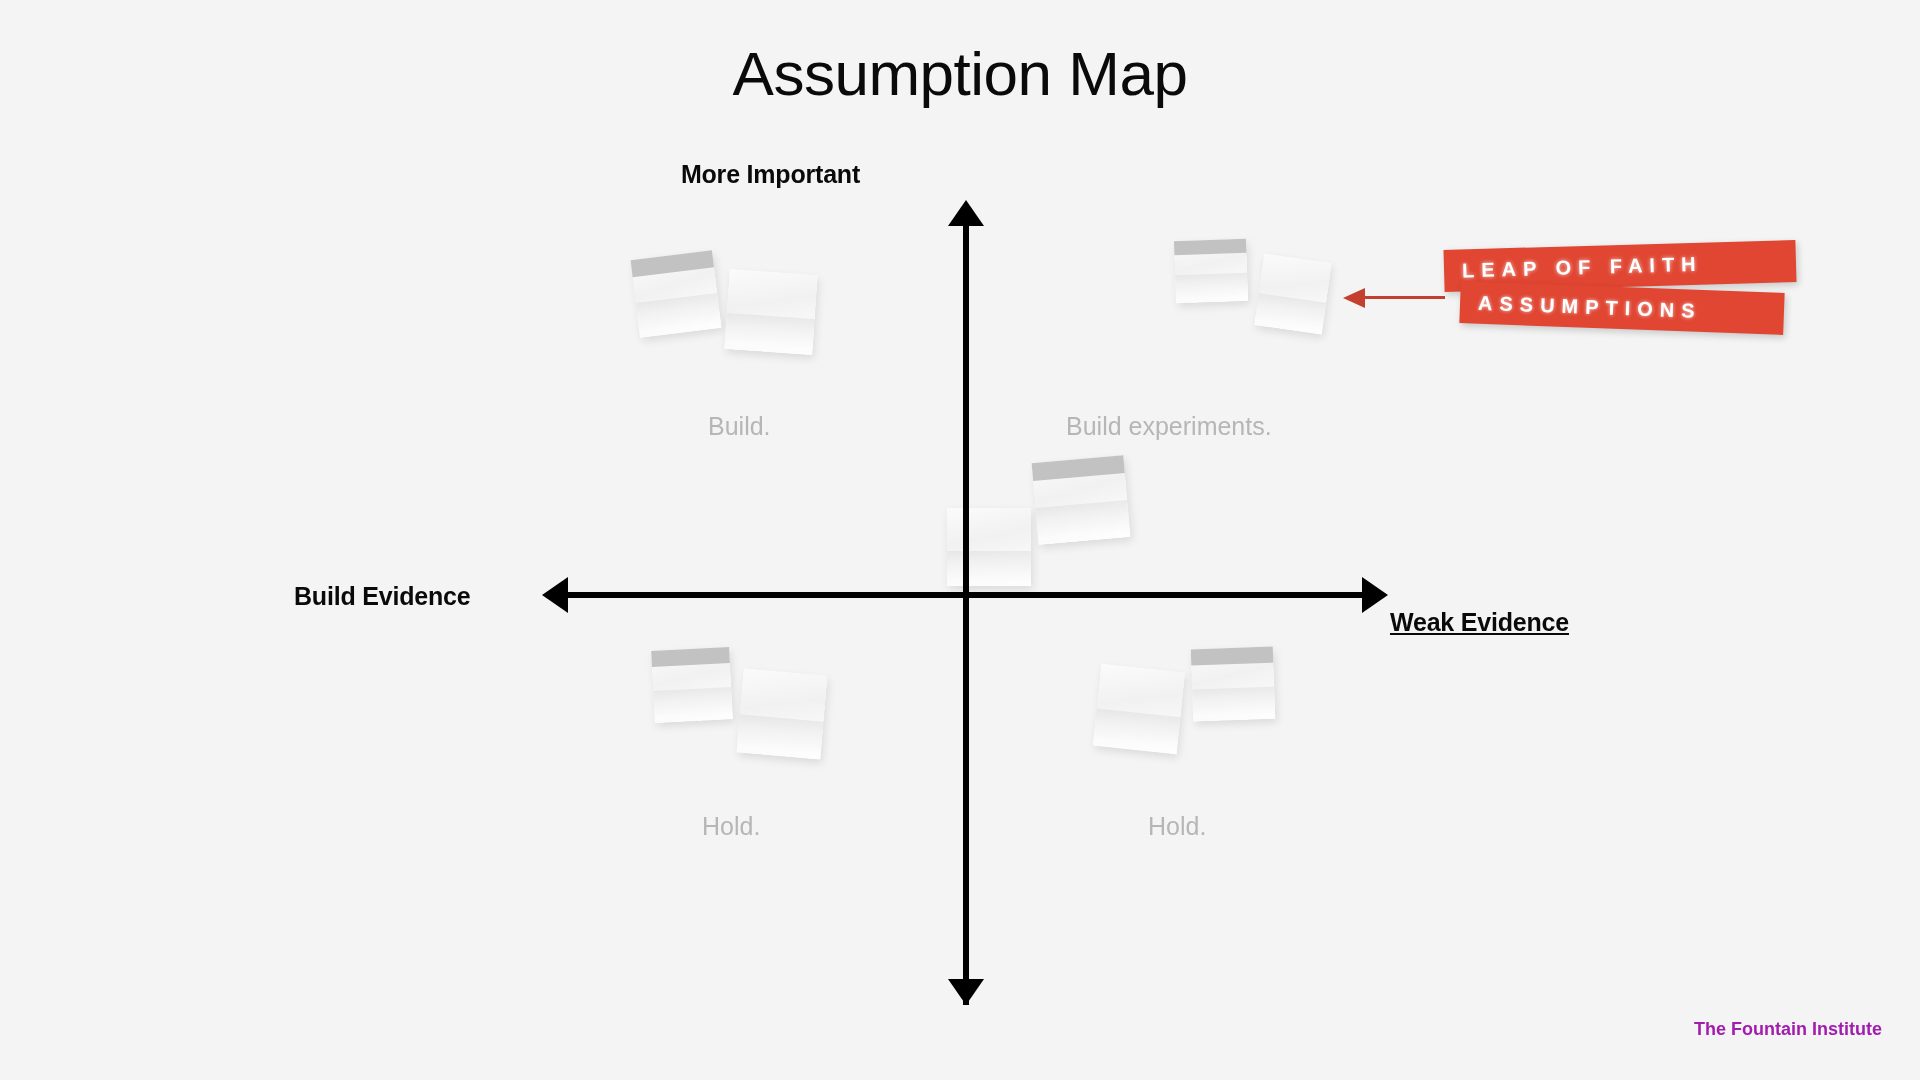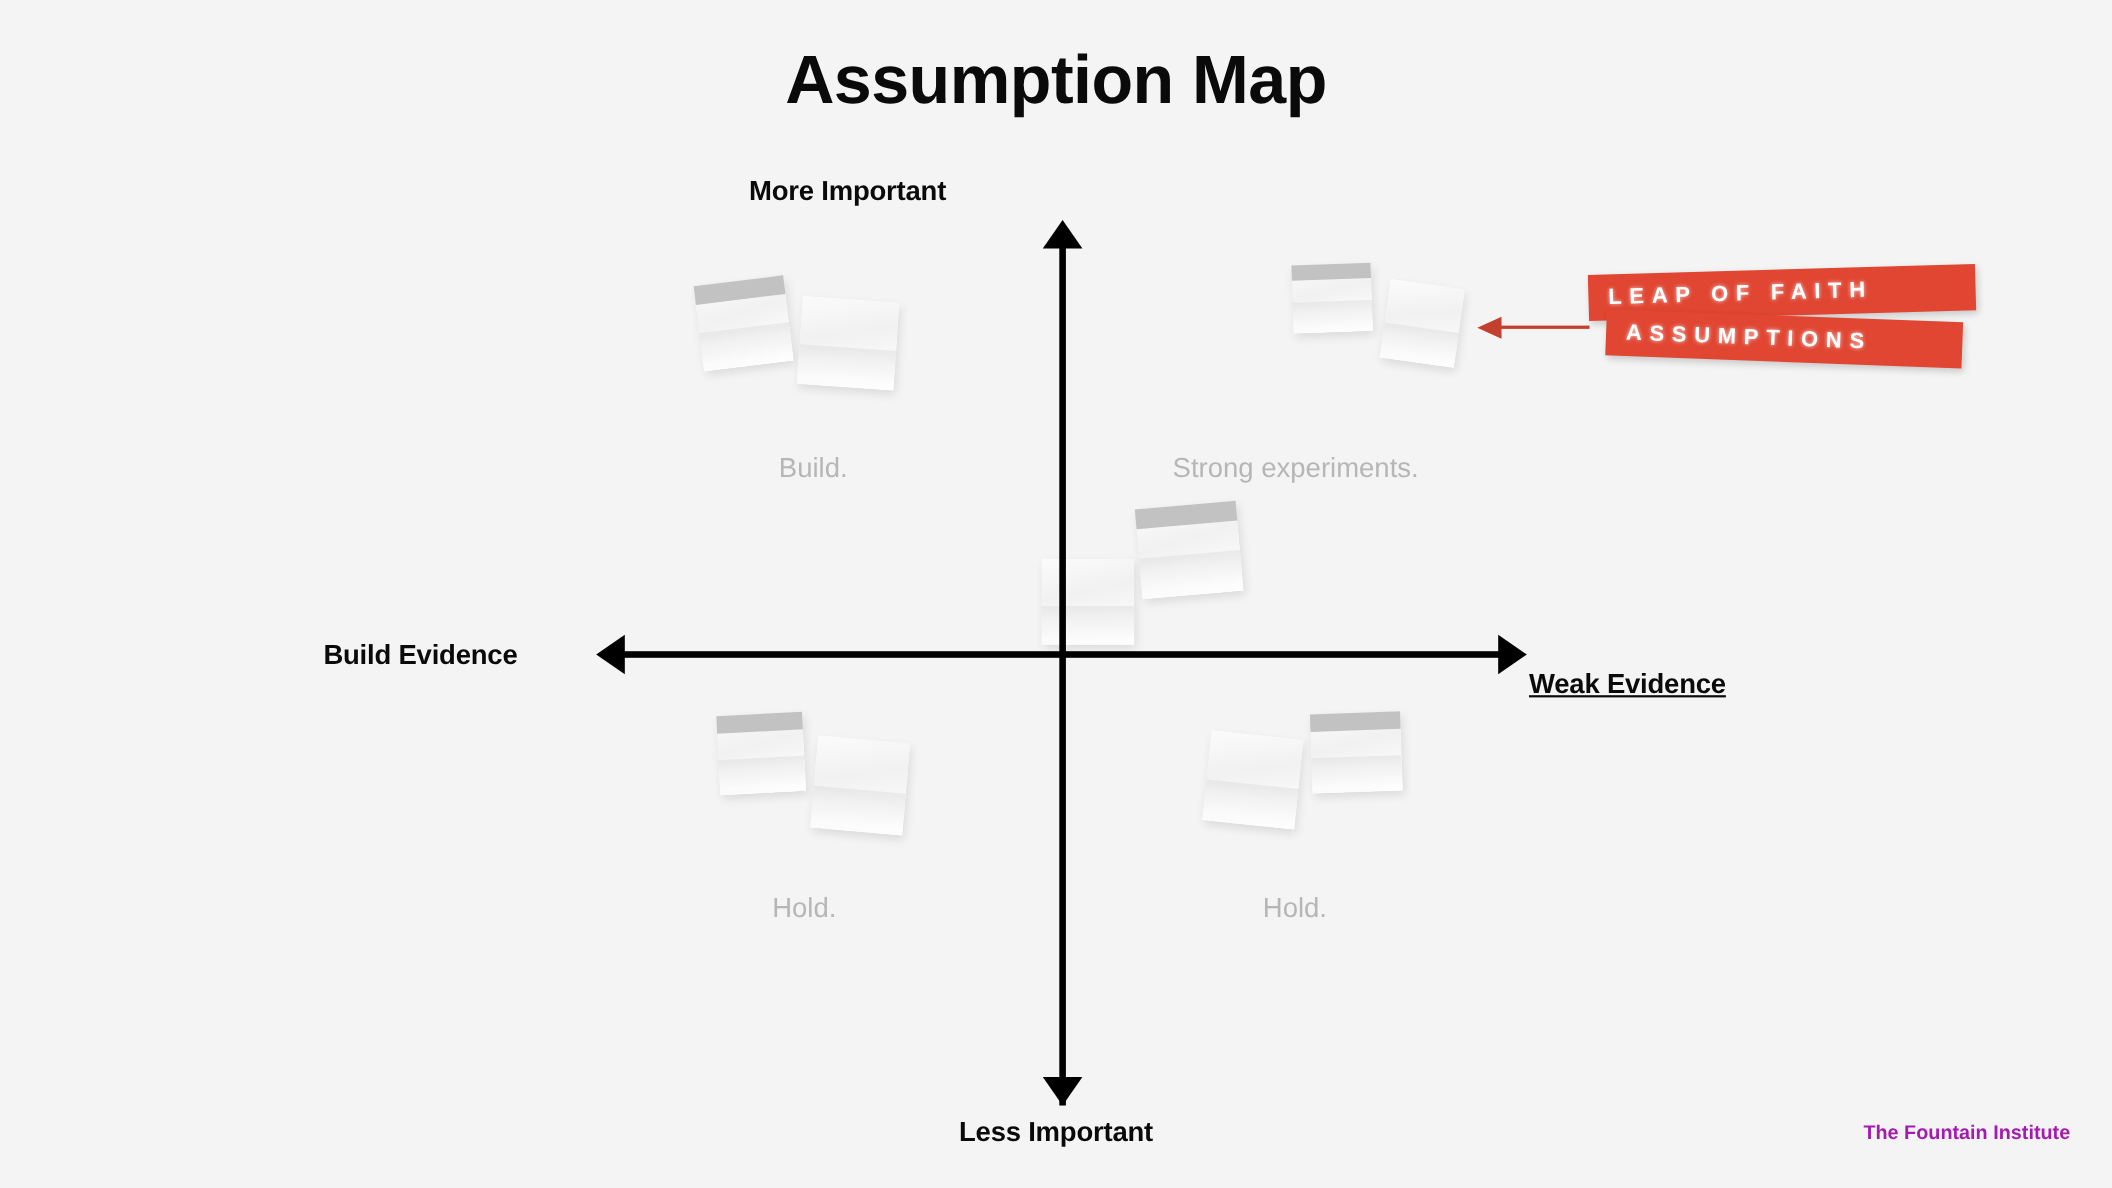--- a/index.html
+++ b/index.html
@@ -26,21 +26,21 @@
   }
 
   
   .page-title {
     position: absolute;
     top: 40px;
     left: 0;
     width: 1920px;
     text-align: center;
     font-size: 62px;
-    font-weight: bold;
+    font-weight: normal;
     color: #0a0a0a;
     letter-spacing: -0.5px;
     line-height: 1.1;
   }
 
   
   .axis-v {
     position: absolute;
     left: 963px;
     top: 215px;
@@ -241,26 +241,25 @@
 
   <div class="axis-v"></div>
   <div class="axis-h"></div>
 
   <div class="arrow arrow-up"></div>
   <div class="arrow arrow-down"></div>
   <div class="arrow arrow-left"></div>
   <div class="arrow arrow-right"></div>
 
   <div class="axis-label lbl-more">More Important</div>
-  <div class="axis-label lbl-less">Less Important</div>
   <div class="axis-label lbl-strong">Build Evidence</div>
   <div class="axis-label lbl-weak">Weak Evidence</div>
 
   <div class="quad-label q-build">Build.</div>
-  <div class="quad-label q-design">Strong experiments.</div>
+  <div class="quad-label q-design">Build experiments.</div>
   <div class="quad-label q-hold-l">Hold.</div>
   <div class="quad-label q-hold-r">Hold.</div>
 
   <div class="lof-arrow-line"></div>
   <div class="lof-arrow-head"></div>
 
   <div class="lof-wrap">
     <div class="lof-bar lof-bar-1">LEAP OF FAITH</div>
     <div class="lof-bar lof-bar-2">ASSUMPTIONS</div>
   </div>

